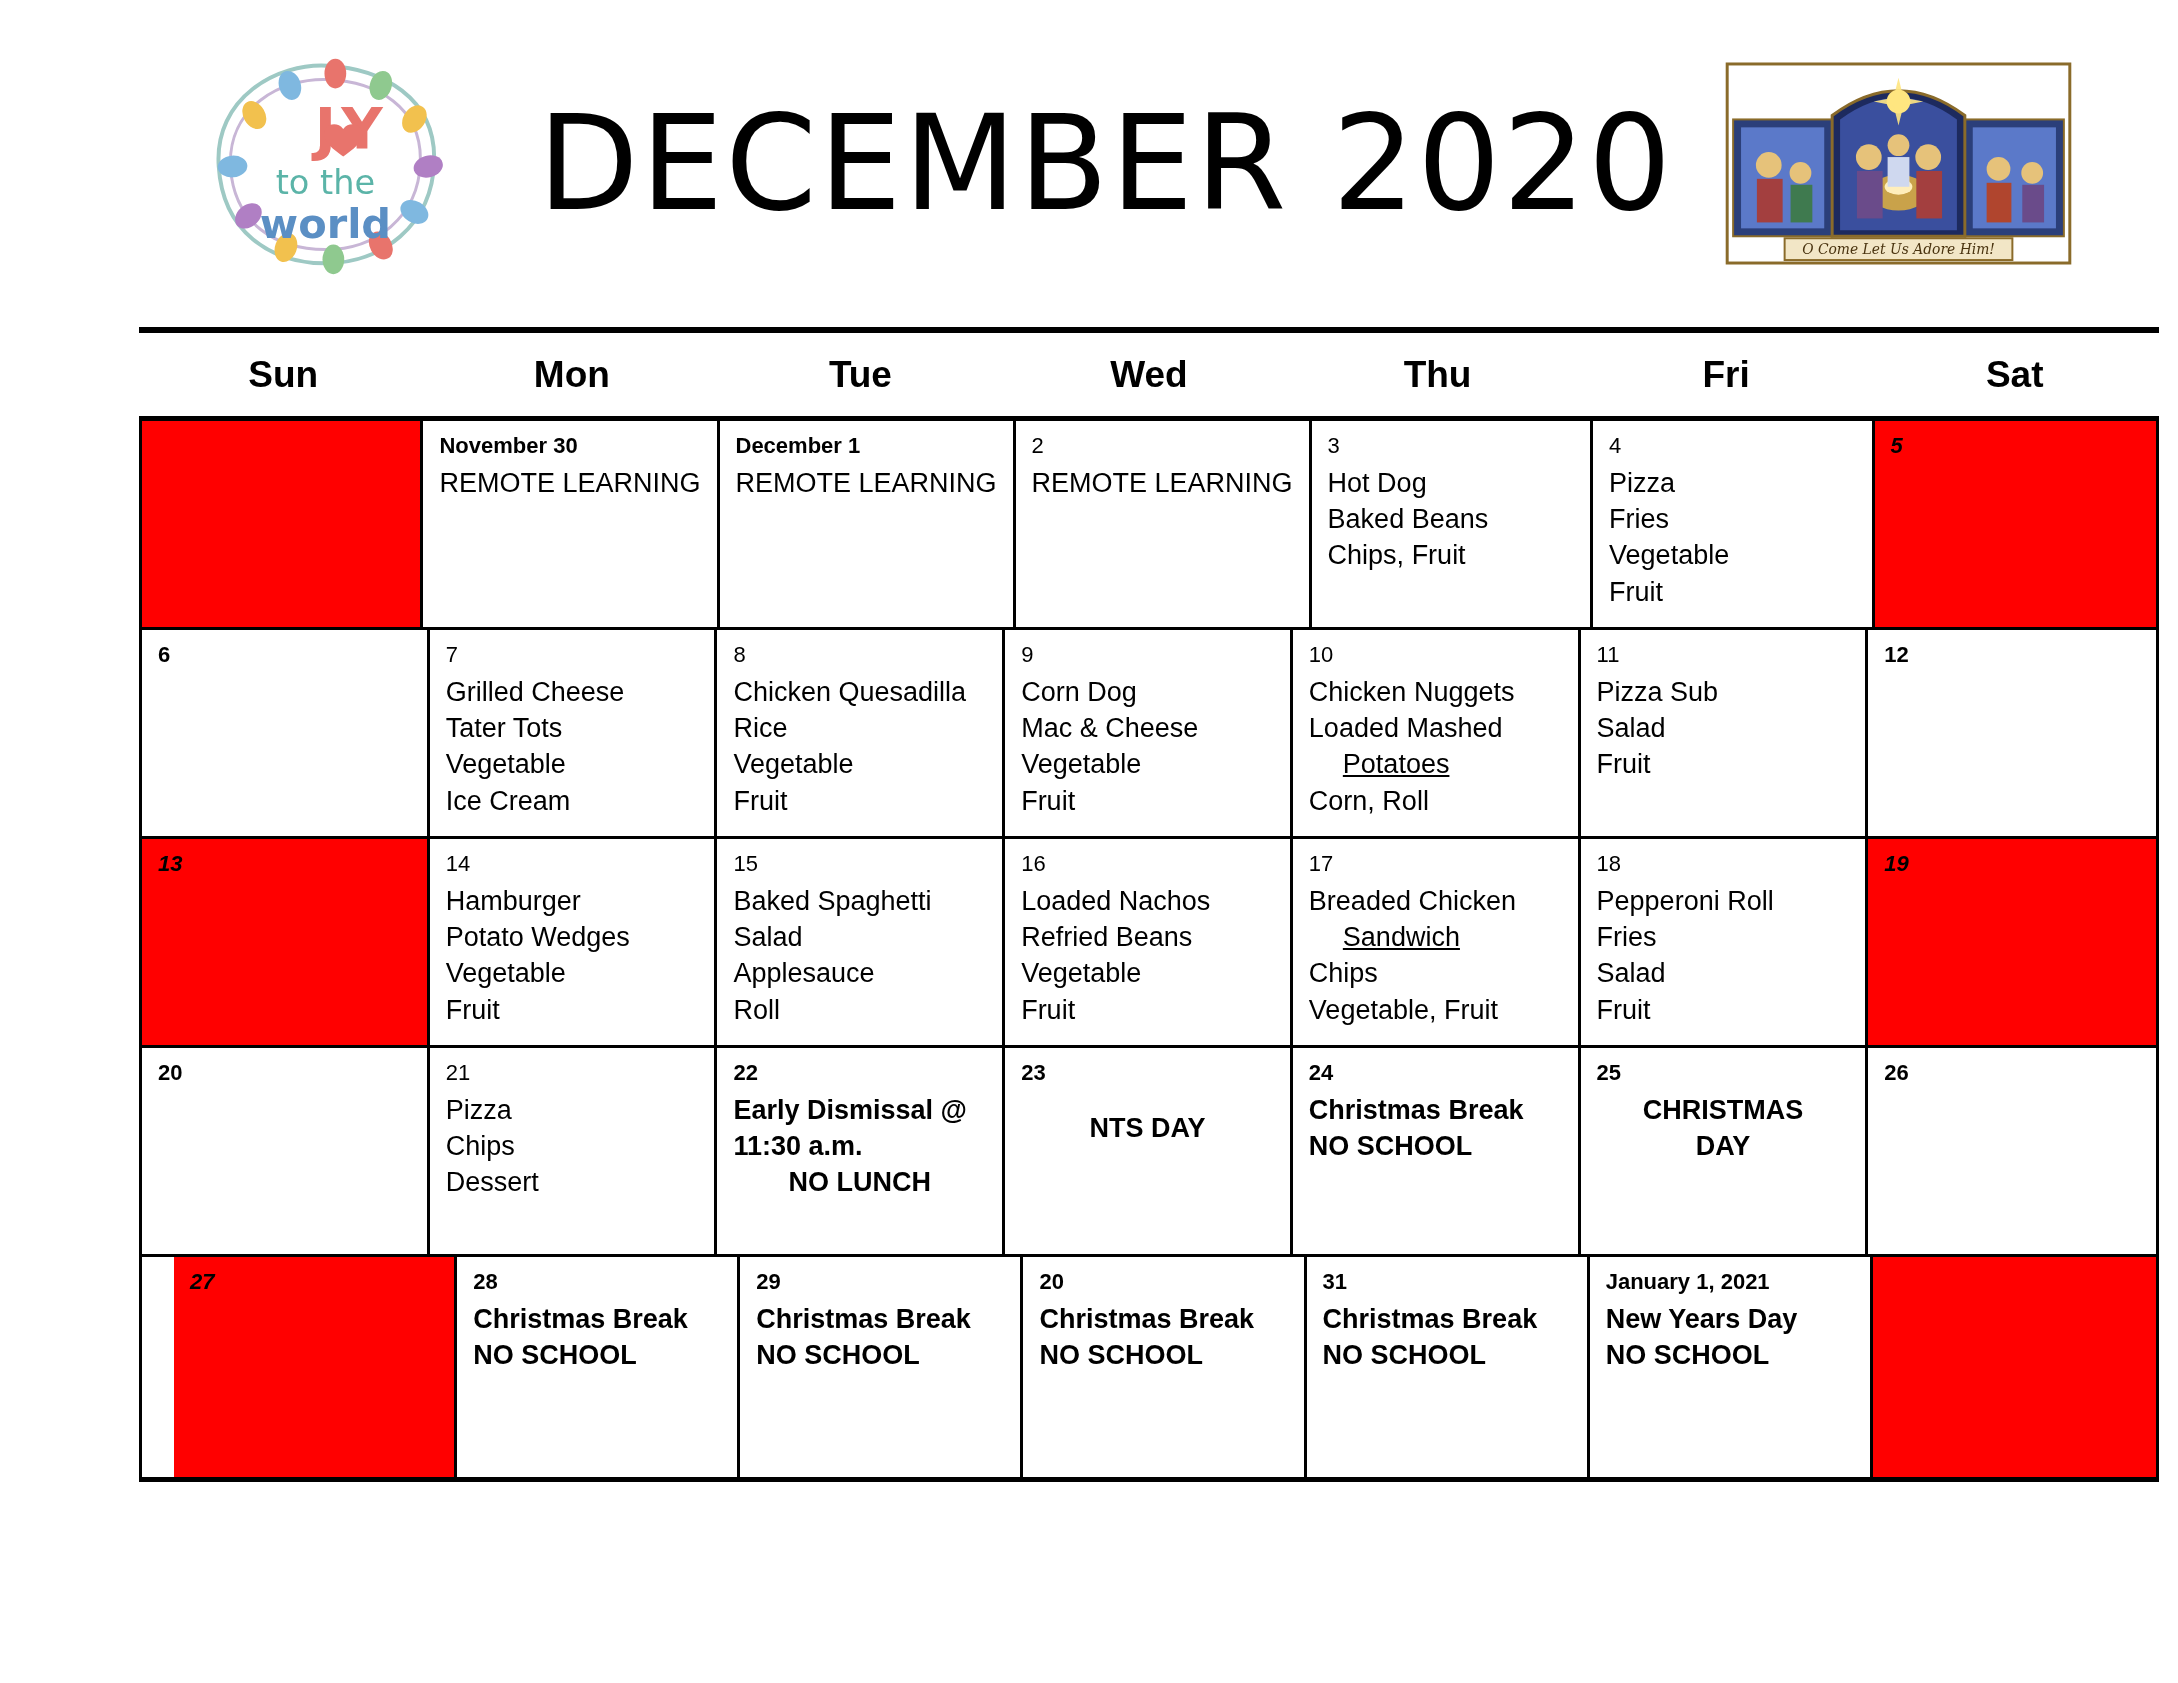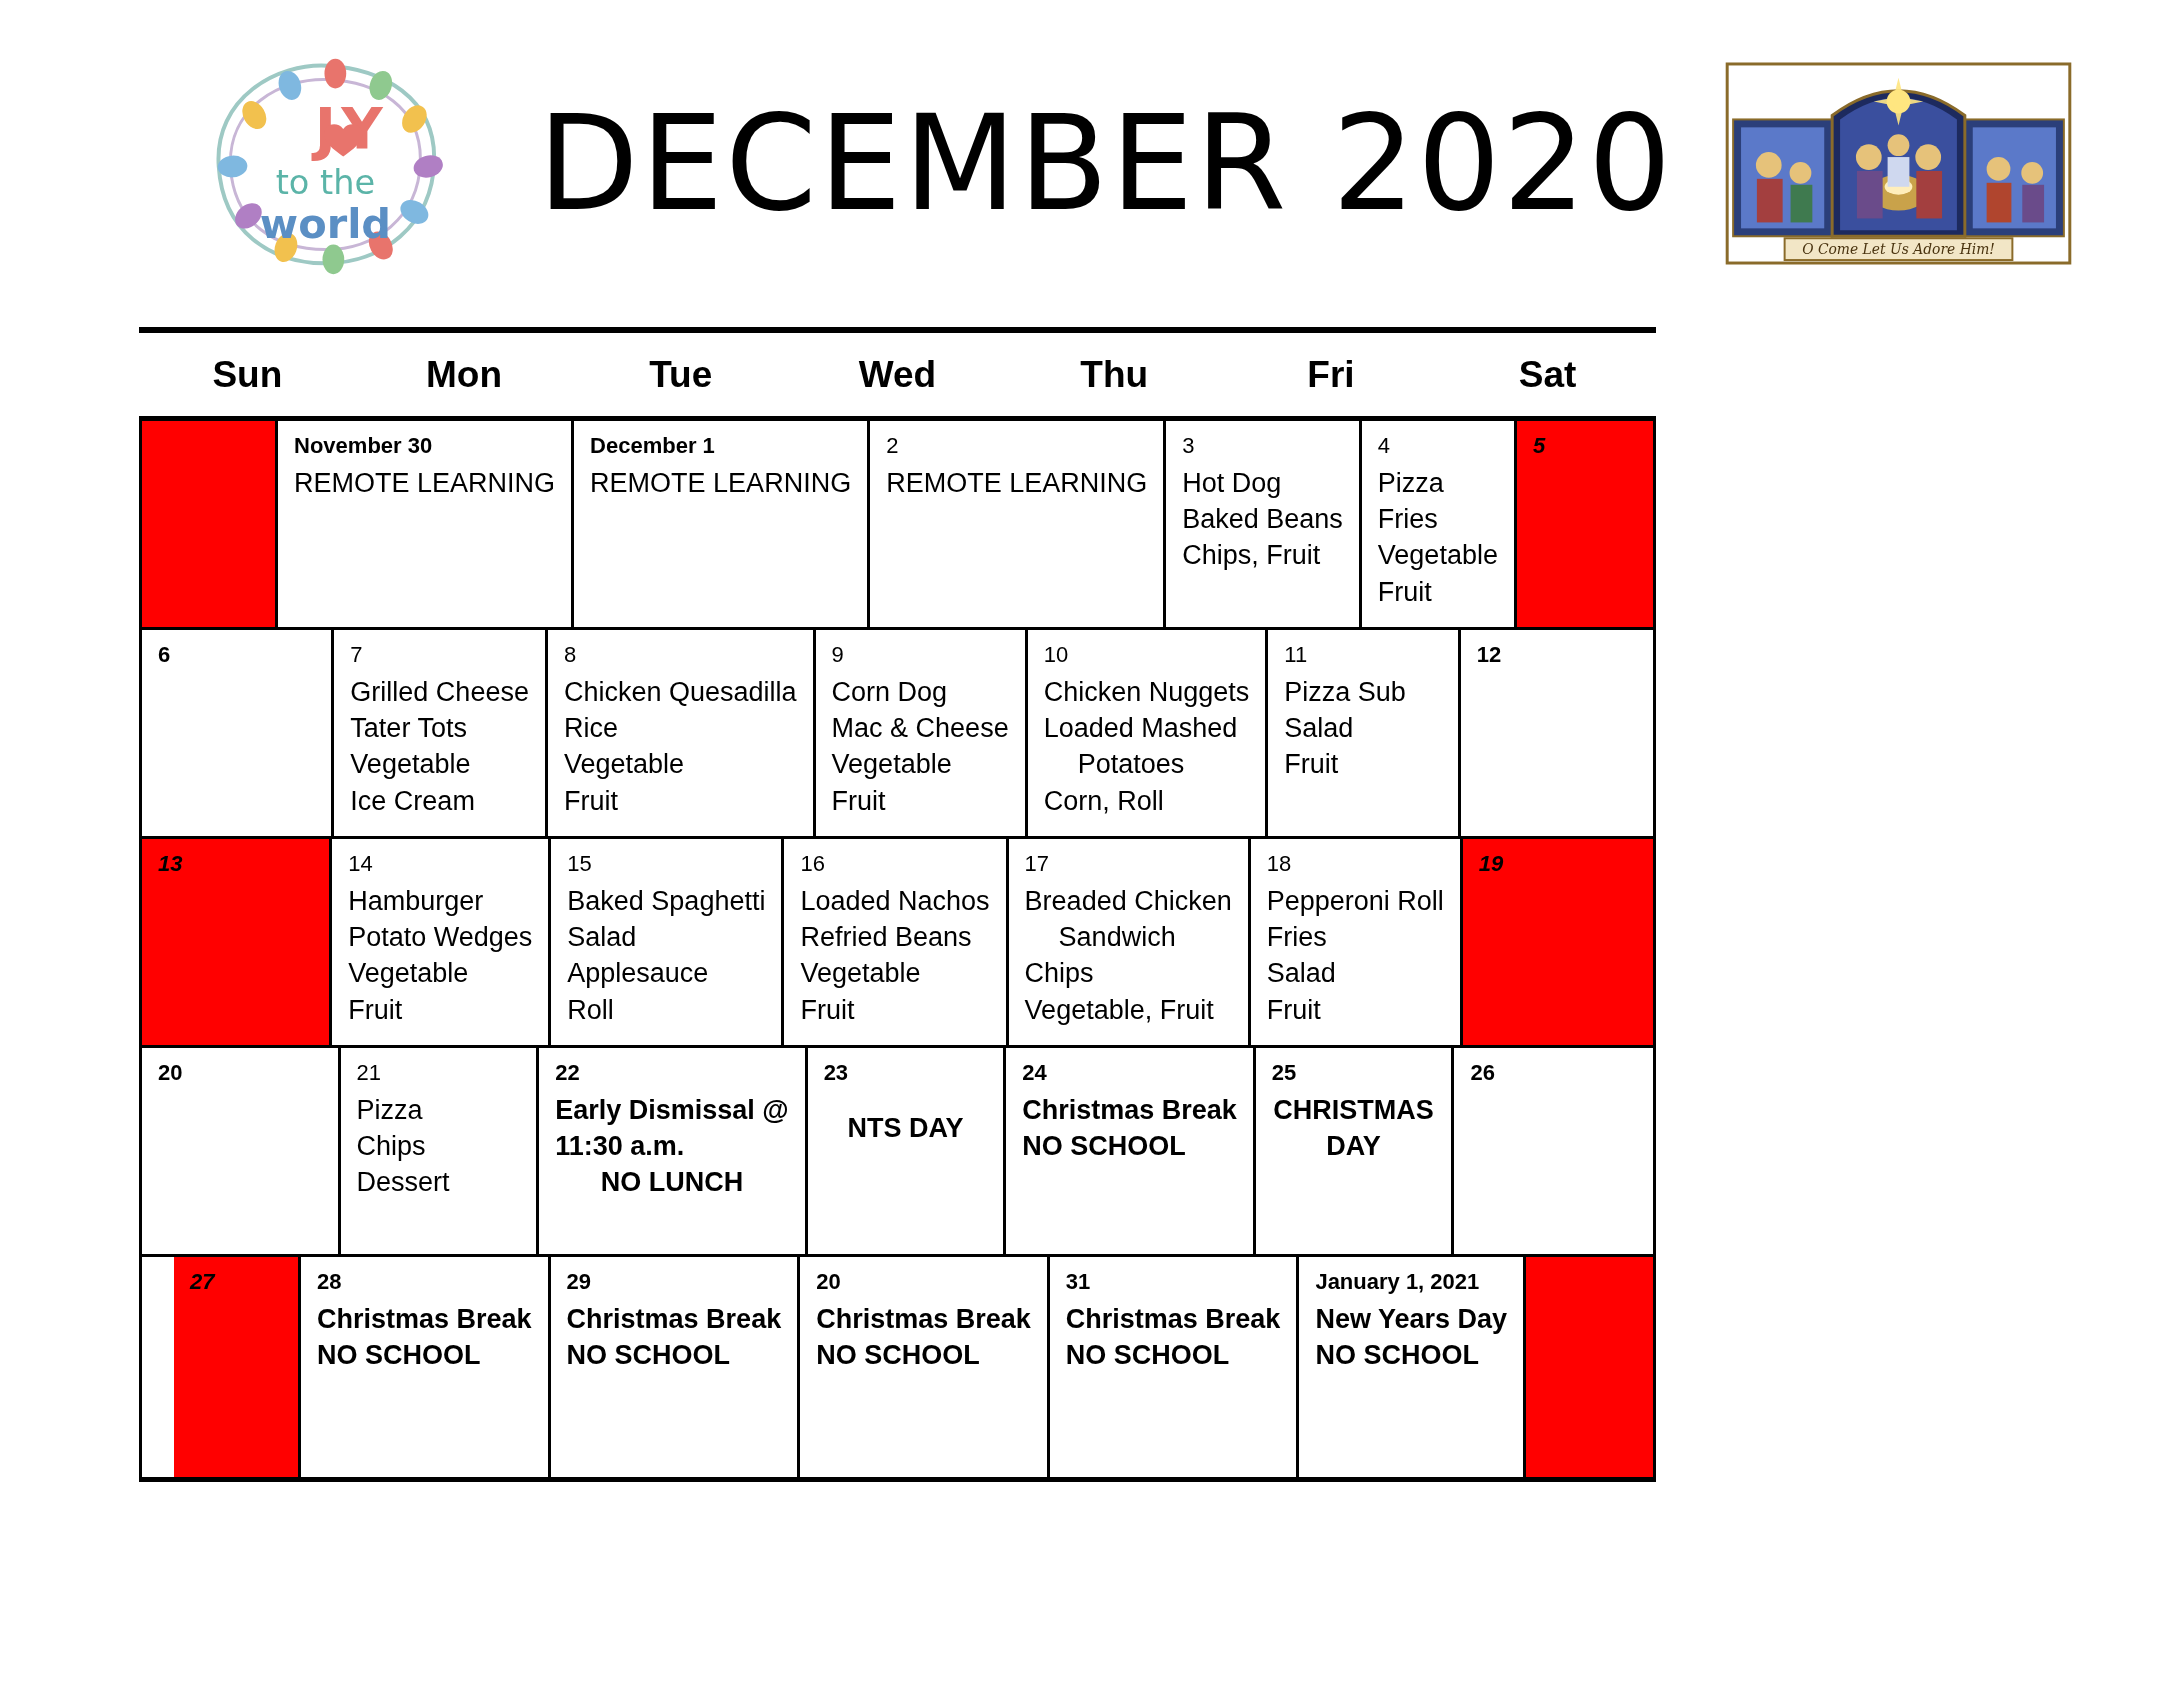--- a/index.html
+++ b/index.html
@@ -58,21 +58,21 @@
     height: 203px;
     flex: 0 0 auto;
     margin-right: 10px;
     position: relative;
   }
   .nativity svg { display: block; }
 
   
   .calendar {
     margin: 0 139px;
-    width: 1517px;
+    width: 2020px;
     box-sizing: border-box;
   }
   .rule {
     height: 6px;
     background: #000;
     width: 100%;
   }
   .dow-row {
     display: grid;
     grid-template-columns: repeat(7, 1fr);
@@ -119,21 +119,21 @@
     font-style: italic;
   }
   .lines { }
   .line {
     white-space: pre;
     font-size: 27px;
     line-height: 1.35;
   }
   .line.bold { font-weight: bold; }
   .line.center { text-align: center; }
-  .line.indent { padding-left: 34px; }
+  .line.indent { padding-left: 34px; text-decoration: underline; }
   .line.spacer { height: 18px; }
   .week-last .cell { min-height: 220px; }
 </style>
 </head>
 <body>
 
 <div class="page">
 
   <div class="header">
 

